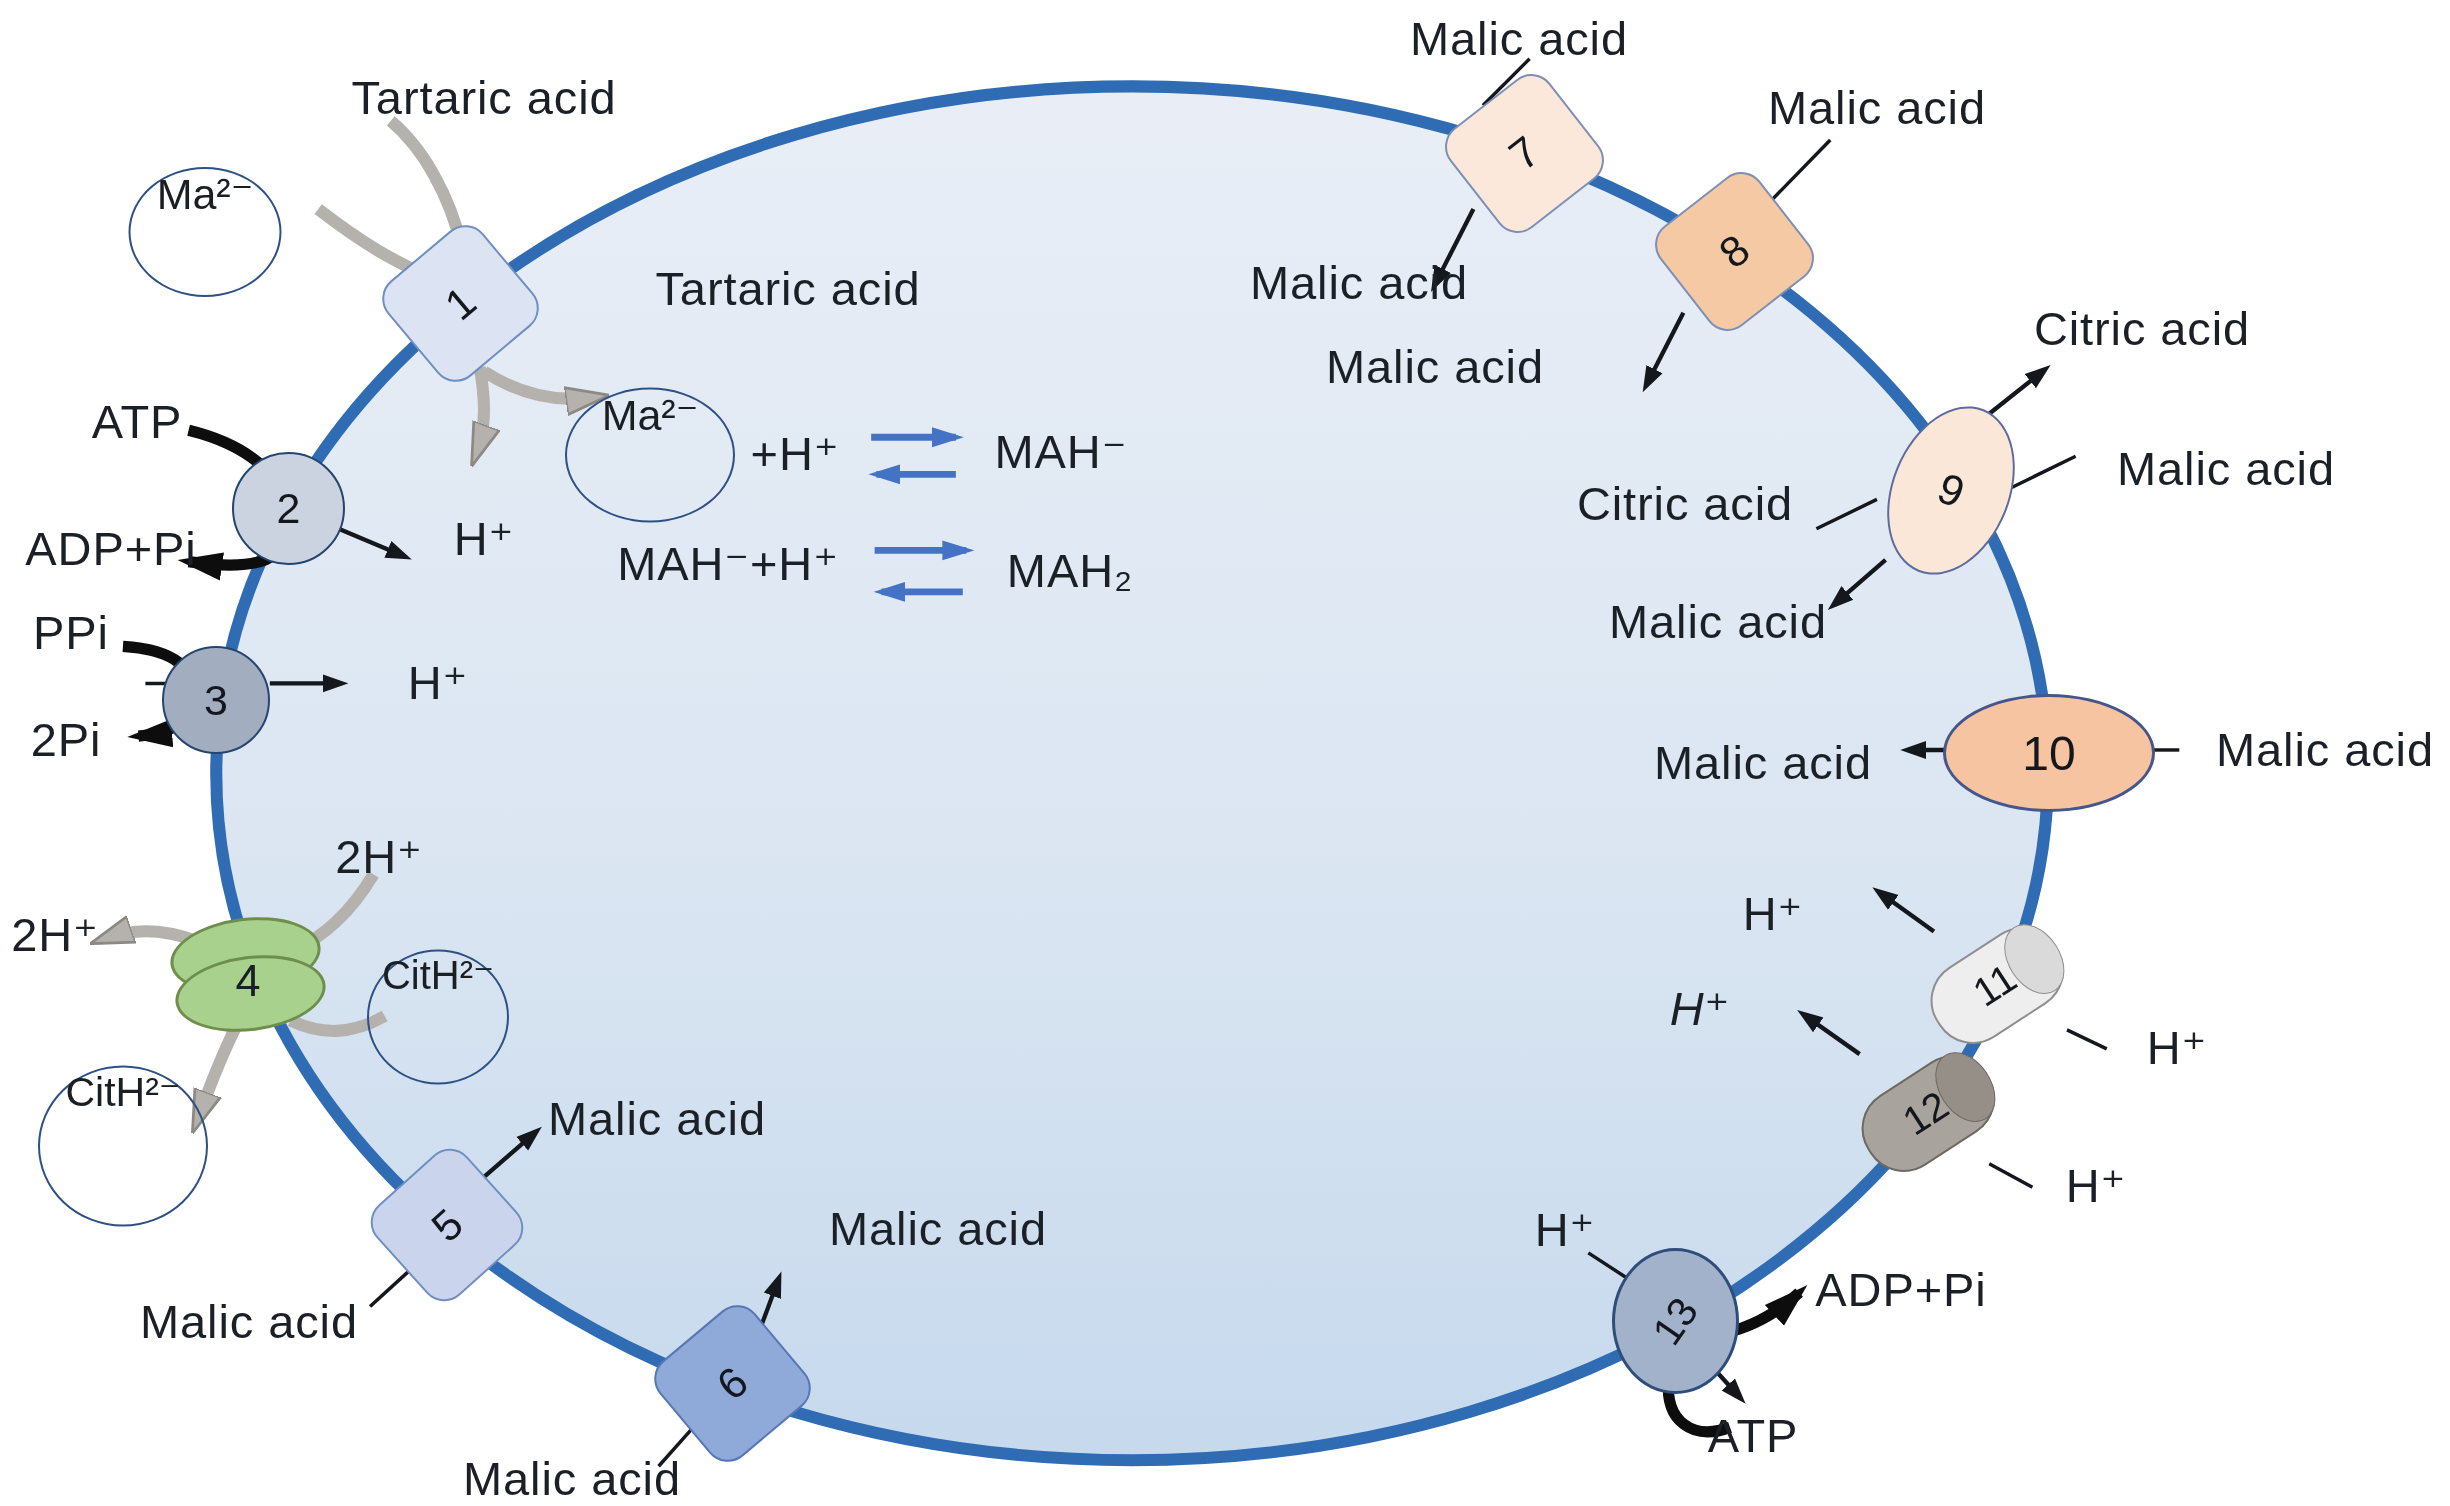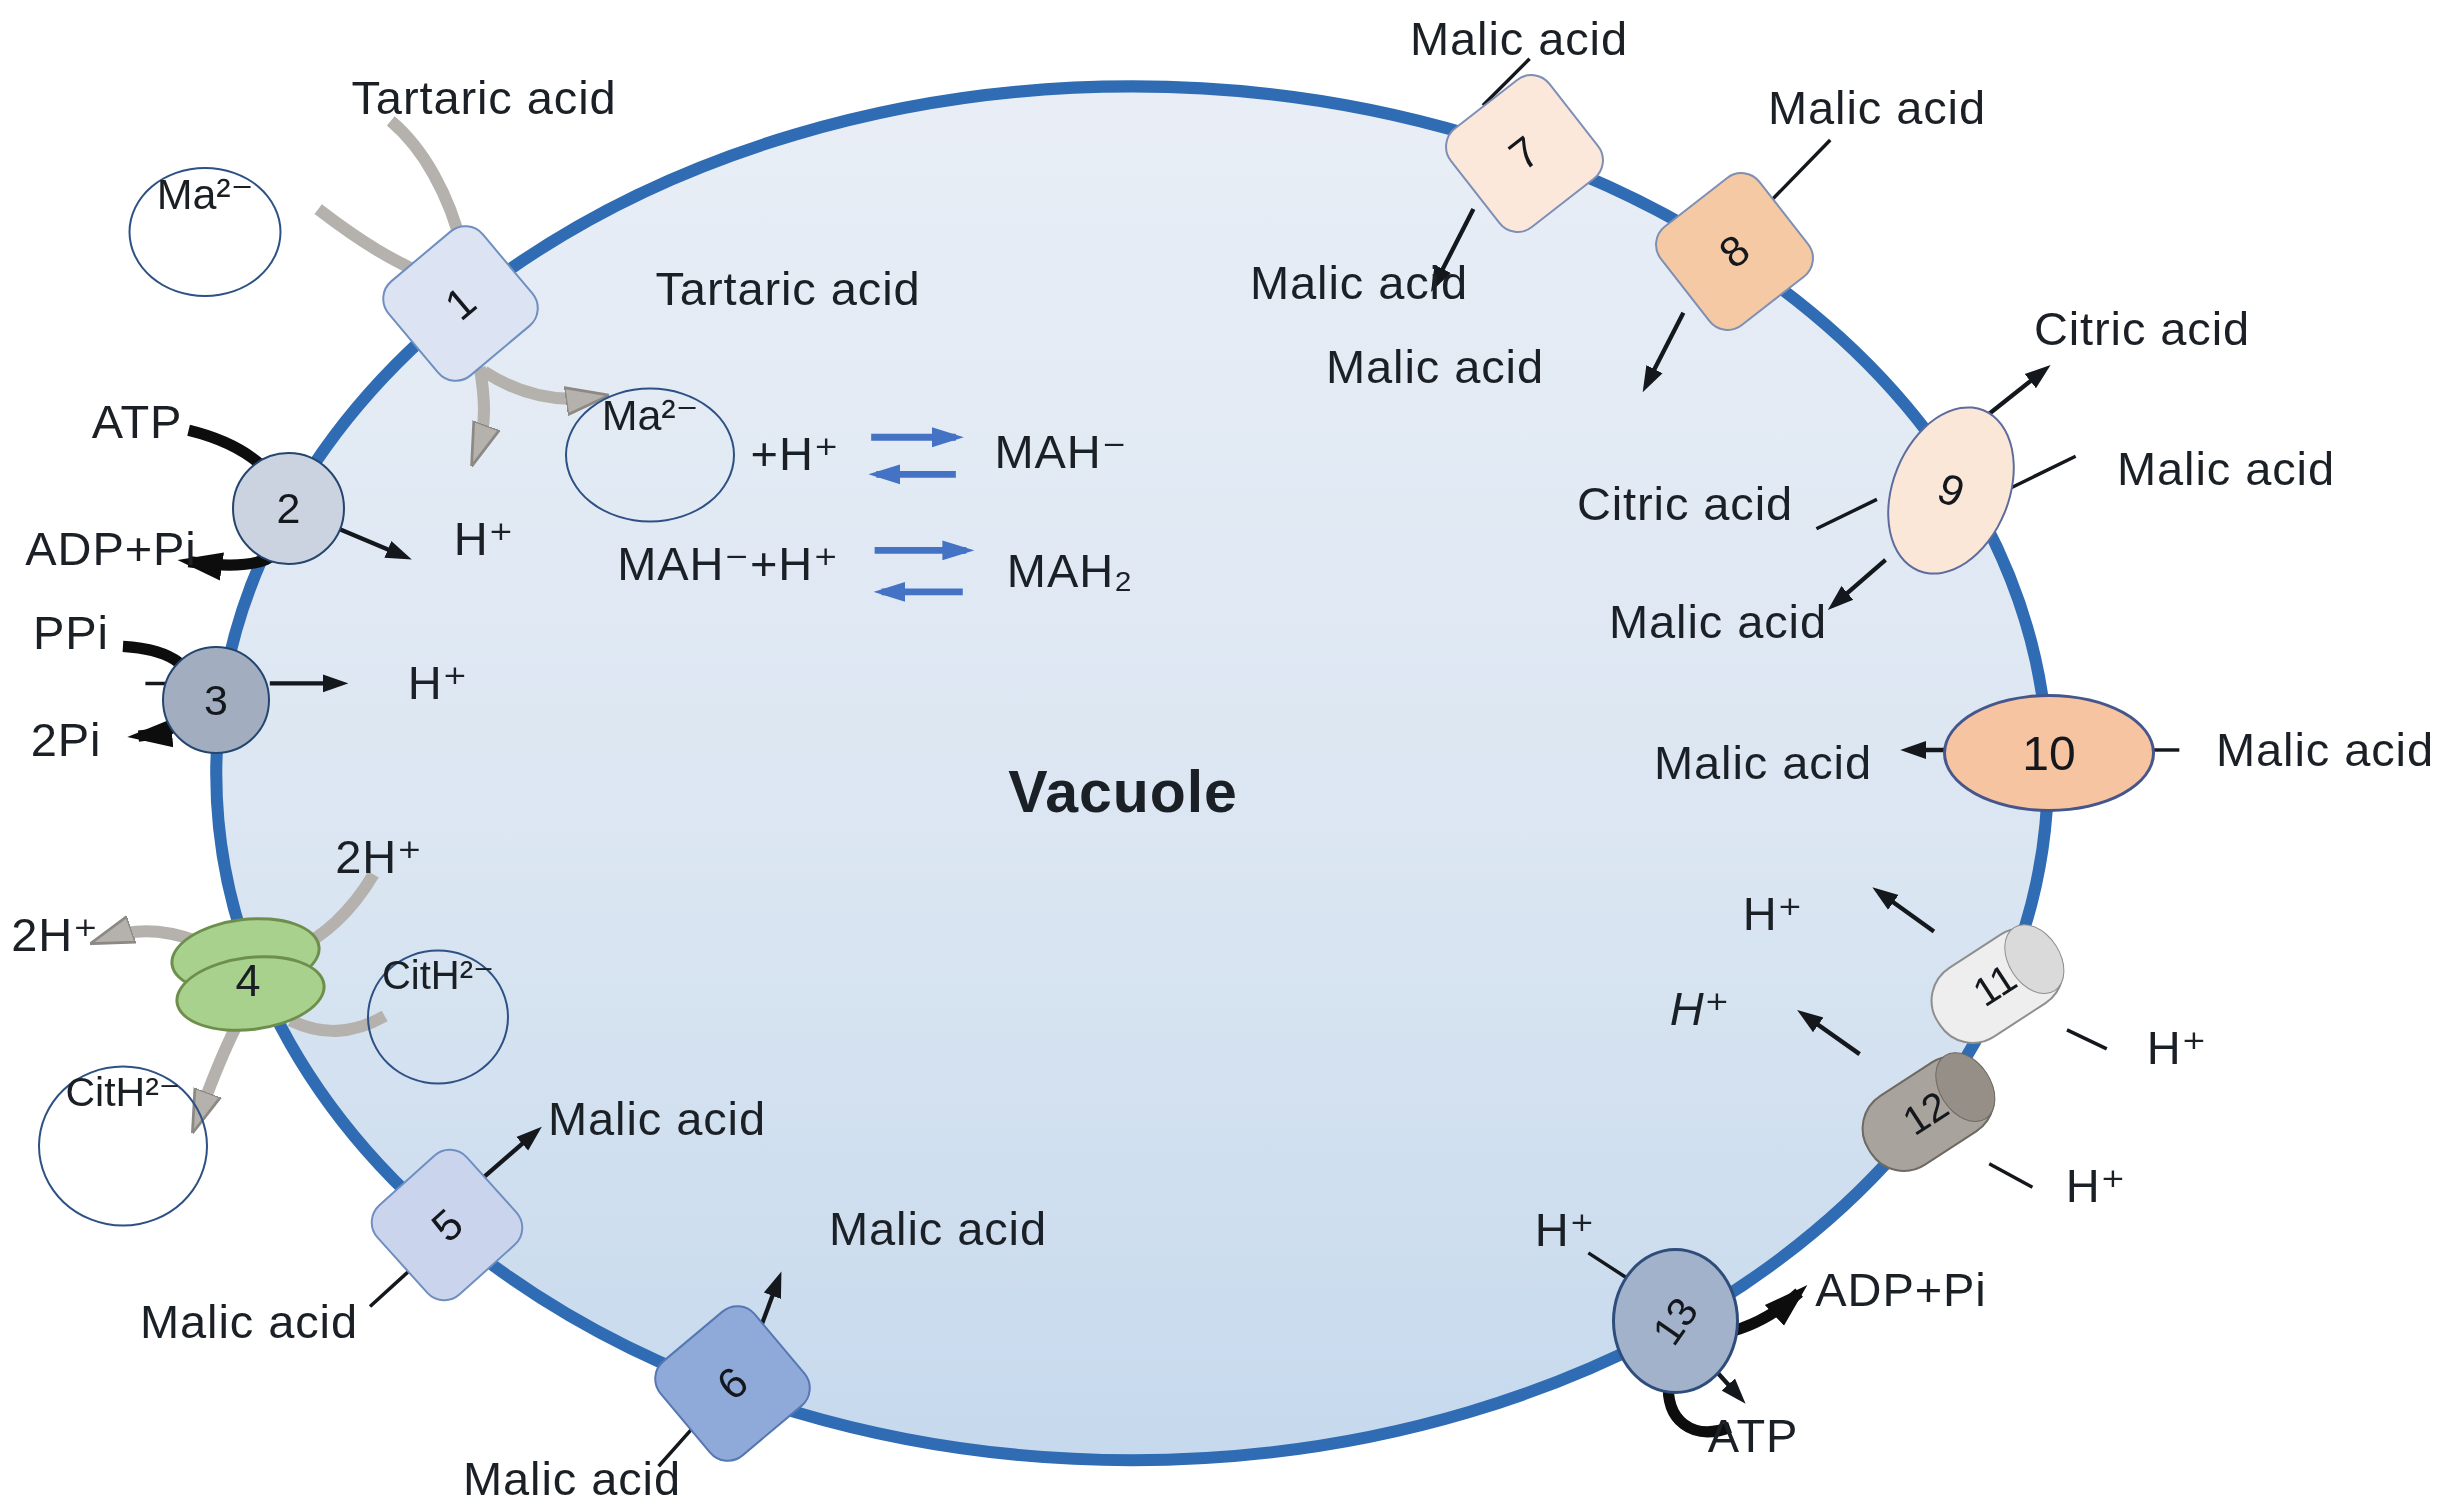--- a/index.html
+++ b/index.html
@@ -177,21 +177,20 @@
   </div>
 
   <div class="circ" style="left:438px;top:1017px;width:138px;height:131px;">
     <span style="font-size:40px;">CitH²⁻</span>
   </div>
 
   <div class="circ" style="left:123px;top:1146px;width:166px;height:157px;">
     <span style="font-size:41px;">CitH²⁻</span>
   </div>
 
-  <div class="lbl vacuole-title" style="left:1123px;top:792px;">Vacuole</div>
 
   <div class="lbl" style="left:484px;top:97px;">Tartaric acid</div>
   <div class="lbl" style="left:788px;top:288px;">Tartaric acid</div>
 
   <div class="lbl" style="left:137px;top:421px;">ATP</div>
   <div class="lbl" style="left:111px;top:548px;">ADP+Pi</div>
   <div class="lbl" style="left:484px;top:538px;">H⁺</div>
 
   <div class="lbl" style="left:71px;top:632px;">PPi</div>
   <div class="lbl" style="left:66px;top:739px;">2Pi</div>

